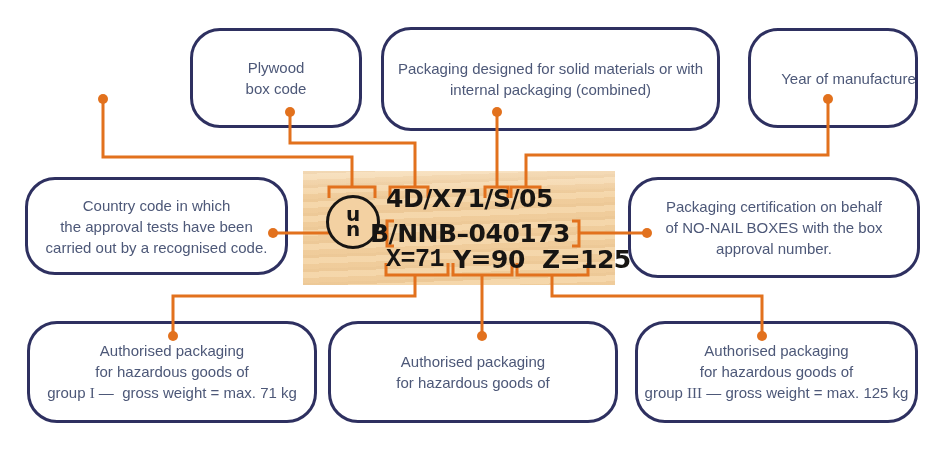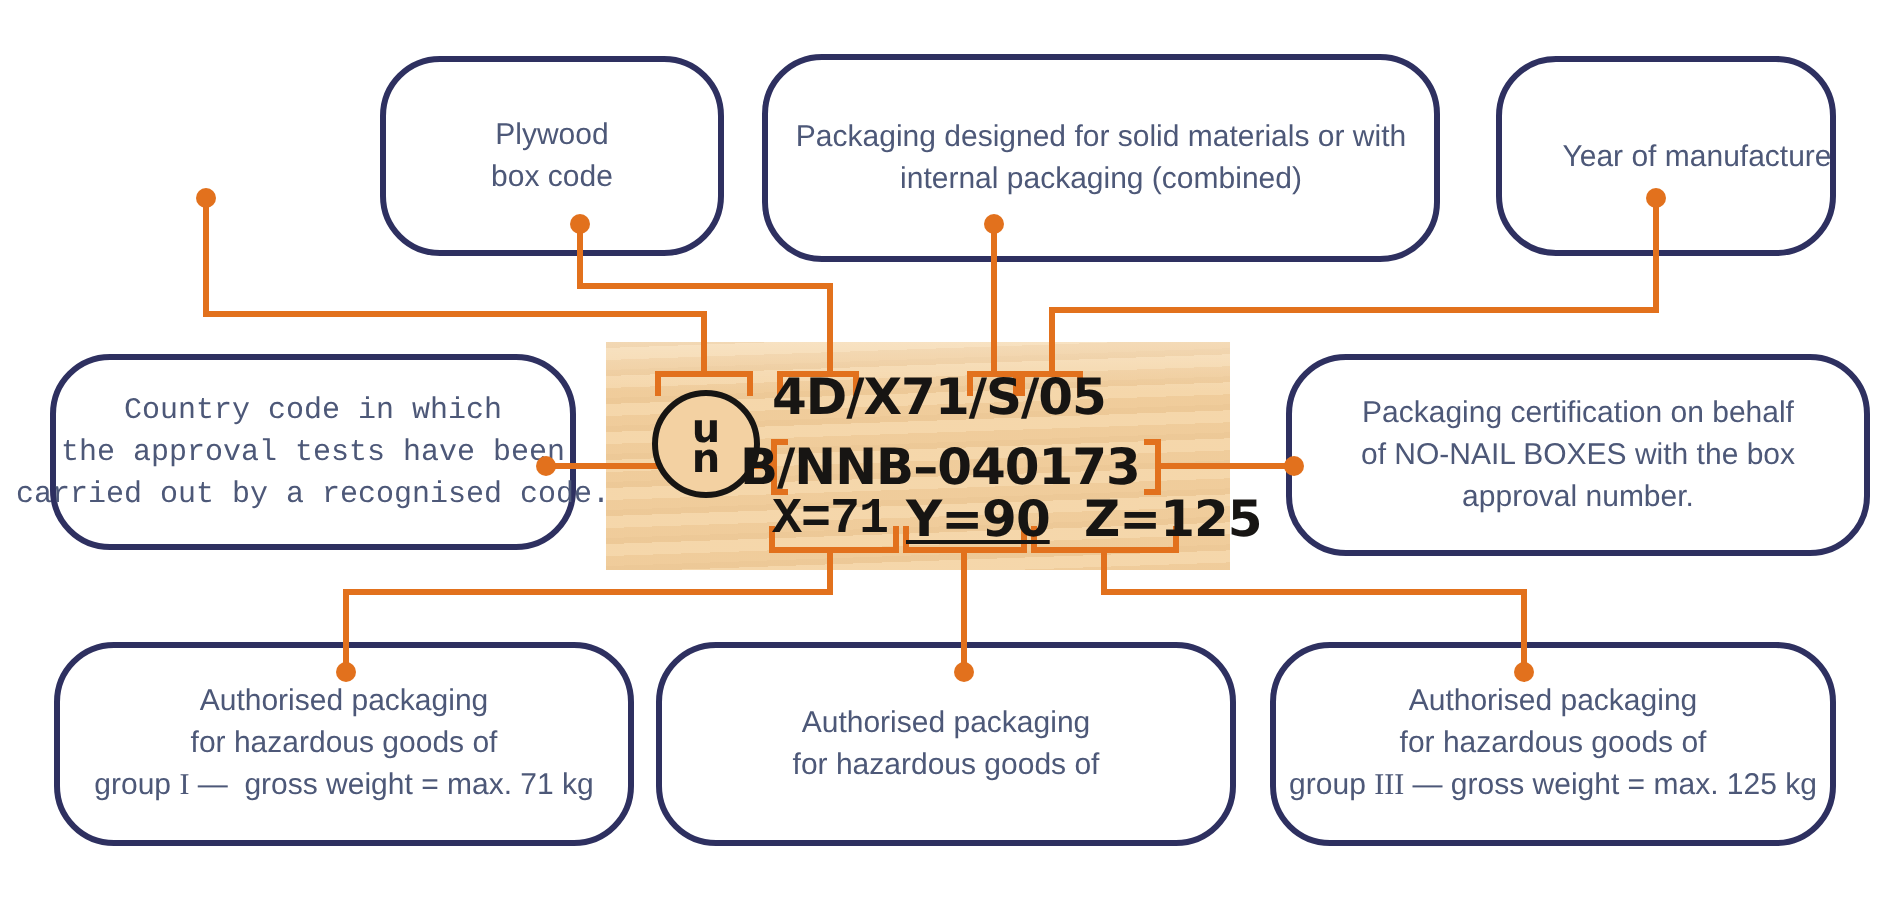--- a/index.html
+++ b/index.html
@@ -99,27 +99,27 @@
 
   <div class="box" style="left:381px;top:27px;width:339px;height:104px;">
     <div class="ln">Packaging designed for solid materials or with</div>
     <div class="ln">internal packaging (combined)</div>
   </div>
 
   <div class="box" style="left:748px;top:28px;width:170px;height:100px;padding-left:39px;">
     <div class="ln">Year of manufacture</div>
   </div>
 
-  <div class="box" style="left:25px;top:177px;width:263px;height:98px;font-family:Liberation Mono, monospace;">
+  <div class="box" style="left:25px;top:177px;width:263px;height:98px;">
     <div class="ln">Country code in which</div>
     <div class="ln">the approval tests have been</div>
     <div class="ln">carried out by a recognised code.</div>
   </div>
 
-  <div class="box" style="left:628px;top:177px;width:292px;height:101px;margin-left:15px;">
+  <div class="box" style="left:628px;top:177px;width:292px;height:101px;">
     <div class="ln">Packaging certification on behalf</div>
     <div class="ln">of NO-NAIL BOXES with the box</div>
     <div class="ln">approval number.</div>
   </div>
 
   <div class="box" style="left:27px;top:321px;width:290px;height:102px;">
     <div class="ln">Authorised packaging</div>
     <div class="ln">for hazardous goods of</div>
     <div class="ln"><span>group </span><span class="numeral">I</span><span> —  gross weight = max. 71 kg</span></div>
   </div>
@@ -136,16 +136,16 @@
   </div>
 
   <div id="un-symbol">
     <div>u</div>
     <div>n</div>
   </div>
 
   <div class="code-line" style="left:386px;top:186px;">4D/X71/S/05</div>
   <div class="code-line" style="left:370px;top:221px;">B/NNB–040173</div>
   <div class="code-line" style="left:386px;top:247px;font-family:Liberation Mono, monospace;">X=71</div>
-  <div class="code-line" style="left:453px;top:247px;text-decoration:underline;">Y=90</div>
+  <div class="code-line" style="left:453px;top:247px;">Y=90</div>
   <div class="code-line" style="left:542px;top:247px;">Z=125</div>
 
 </div>
 
 </body></html>

